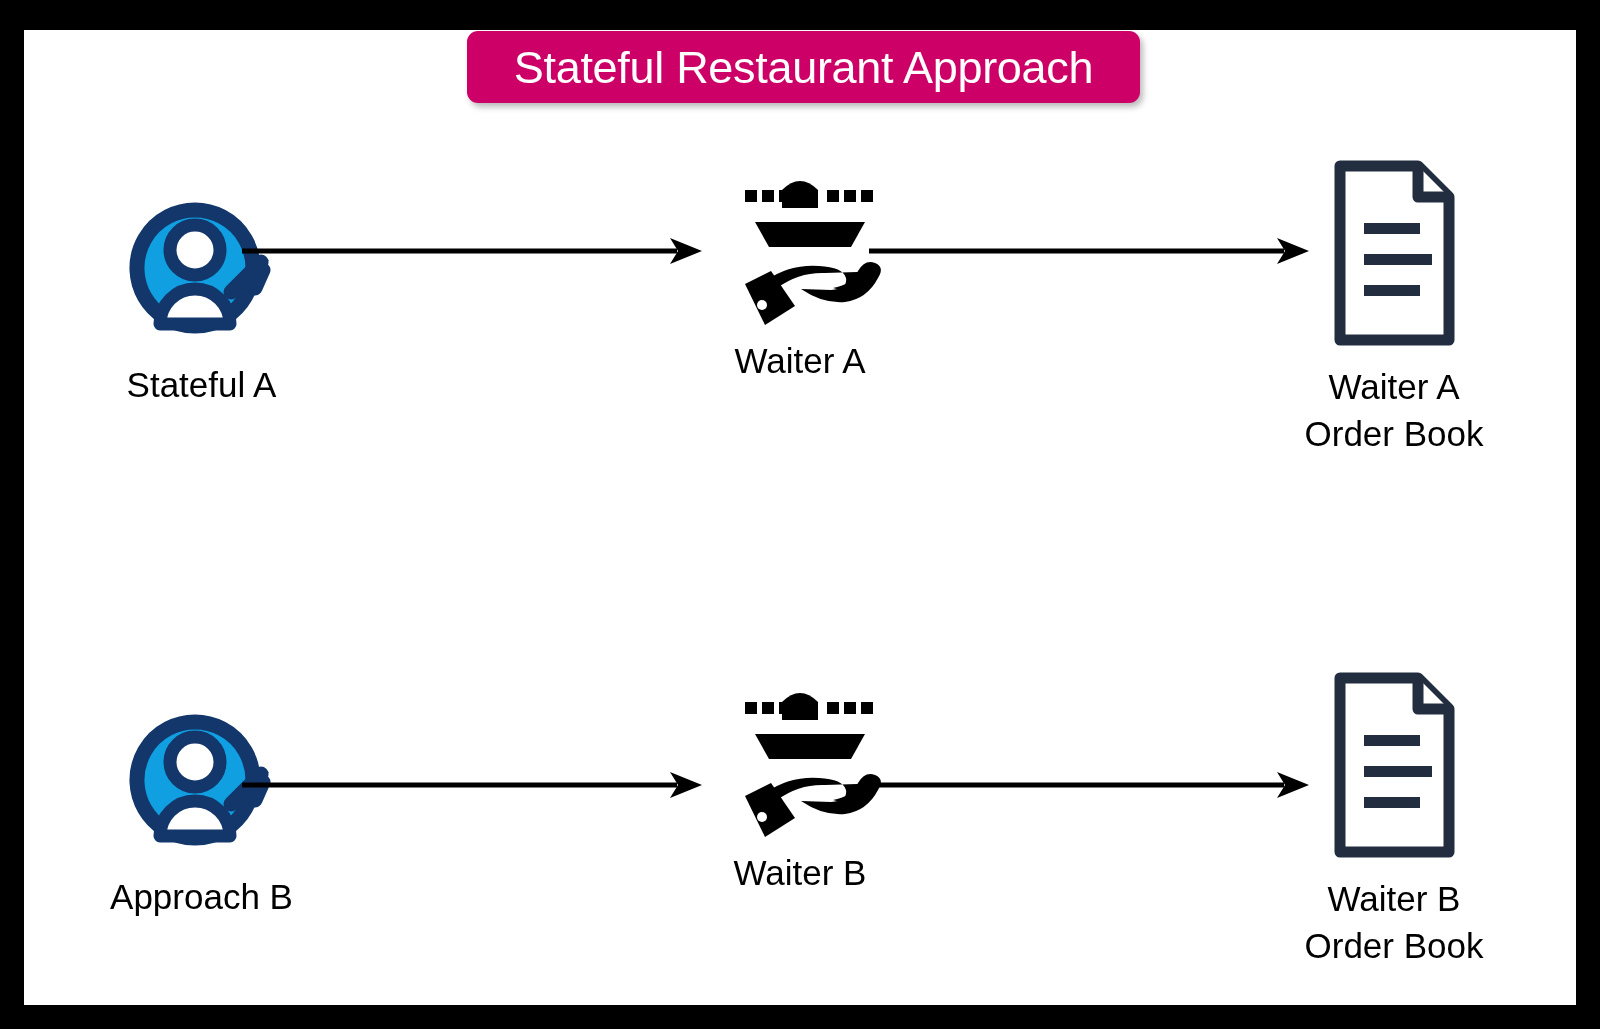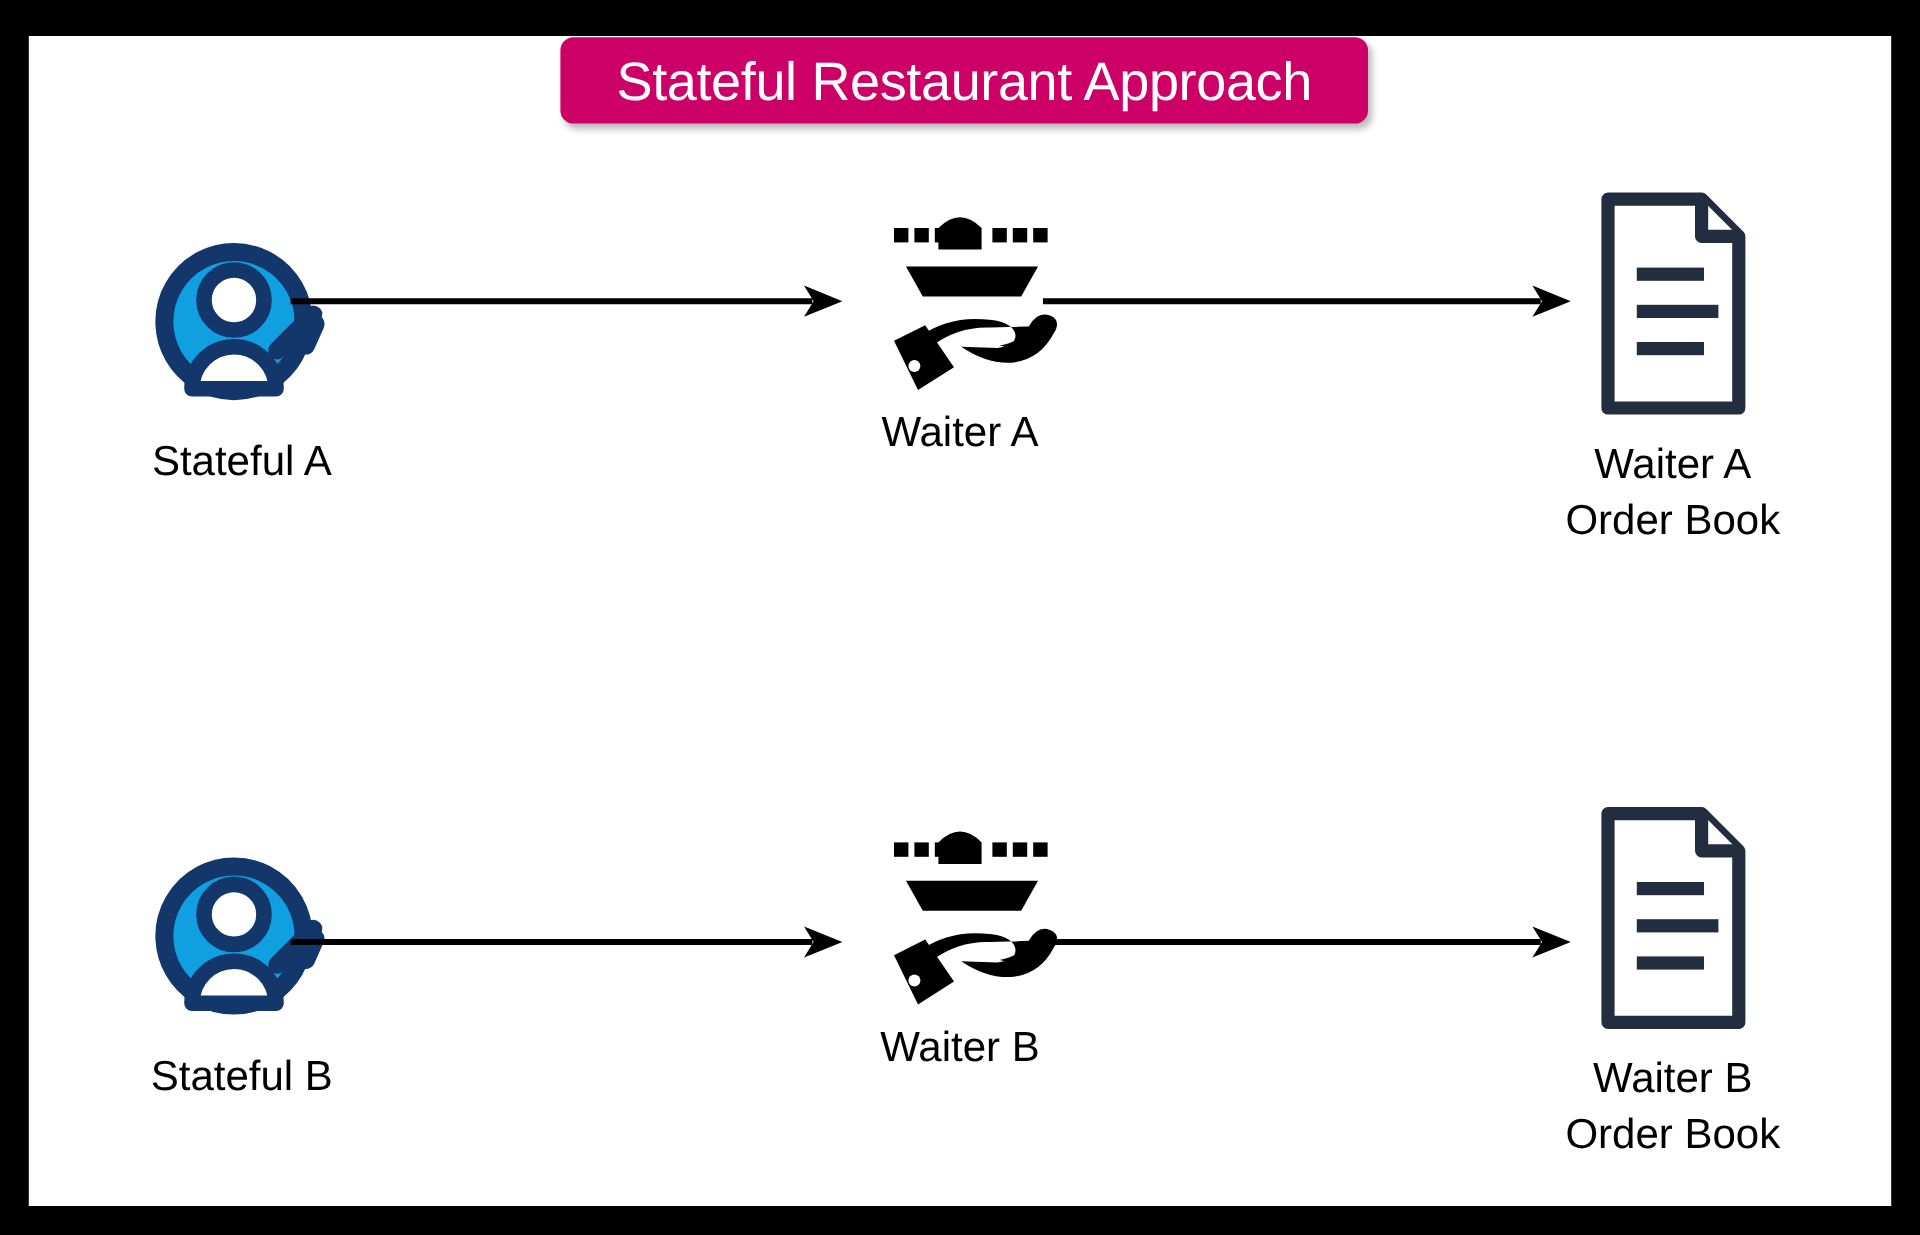--- a/index.html
+++ b/index.html
@@ -190,21 +190,21 @@
         <span class="icon-wrap">
           <svg width="150" height="150" viewBox="0 0 150 150" xmlns="http://www.w3.org/2000/svg">
             <circle cx="68" cy="72" r="58" fill="#109fe0"></circle>
             <path d="M68 14 A58 58 0 1 1 67.9 14 Z" fill="none" stroke="#13366b" stroke-width="15"></path>
             <circle cx="68" cy="54" r="25" fill="#ffffff" stroke="#13366b" stroke-width="13"></circle>
             <path d="M33 128 a35 35 0 0 1 70 0 z" fill="#ffffff" stroke="#13366b" stroke-width="13" stroke-linejoin="round"></path>
             <path d="M104 96 L134 66 L128 92 L136 74" fill="none" stroke="#13366b" stroke-width="15" stroke-linecap="round" stroke-linejoin="round"></path>
             <path d="M118 58 L142 64 L126 82 Z" fill="#13366b"></path>
           </svg>
         </span>
-        <span class="node-label">Stateful B</span>
+        <span class="node-label">Approach B</span>
       </div>
 
       <div class="arrow" id="arrow-b1">
         <svg width="460" height="30" viewBox="0 0 460 30" xmlns="http://www.w3.org/2000/svg">
           <line x1="0" y1="15" x2="435" y2="15" stroke="#000000" stroke-width="5"></line>
           <path d="M428 2 L460 15 L428 28 L436 15 Z" fill="#000000"></path>
         </svg>
       </div>
 
       <div class="node node-waiter">

